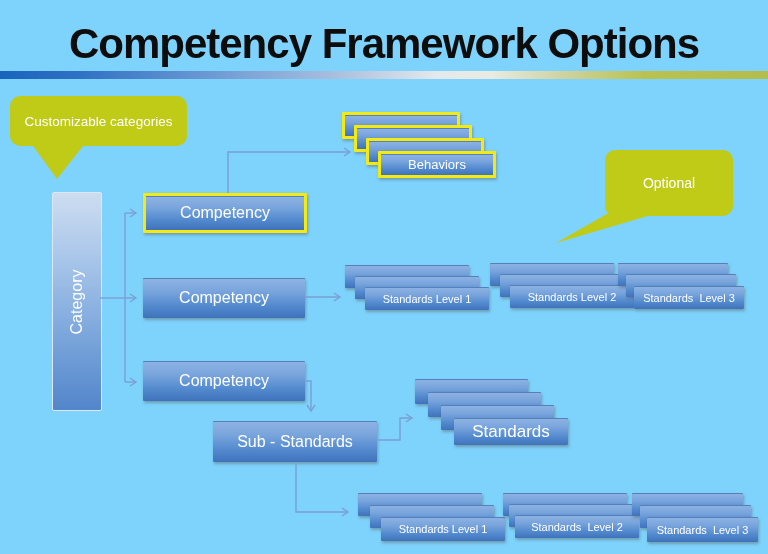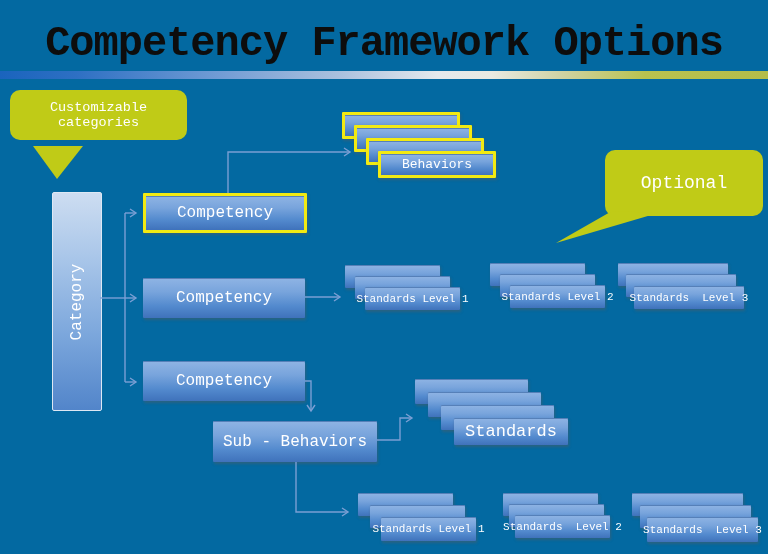--- a/index.html
+++ b/index.html
@@ -1,42 +1,42 @@
 <!DOCTYPE html>
 <html><head>
 <meta charset="utf-8">
 <style>
   html,body{margin:0;padding:0;}
   body{font-family:"Liberation Sans", sans-serif; background:#ffffff;}
-  #slide{position:relative;width:768px;height:554px;background:#0369a1;overflow:hidden;font-family:Liberation Mono, monospace;}
+  #slide{position:relative;width:768px;height:554px;background:#7dd3fc;overflow:hidden;}
 
   .title{position:absolute;left:0;top:20px;width:768px;text-align:center;
          font-size:42px;font-weight:700;color:#0d0d0d;letter-spacing:-1px;white-space:nowrap;}
   .rule{position:absolute;left:0;top:71px;width:768px;height:8px;
         background:linear-gradient(90deg,#1a64bd 0%,#2e70c3 10%,#6f9bd4 28%,#a9c0de 44%,
                    #e4e9ed 57%,#e9eae2 64%,#cfd3a4 73%,#b9c24f 84%,#b4bd4a 100%);}
 
   .callout{position:absolute;background:#c0cb17;border-radius:10px;color:#ffffff;
            display:flex;align-items:center;justify-content:center;text-align:center;}
-  .callout1{left:10px;top:90px;width:177px;height:50px;font-size:13.5px;}
-  .callout2{left:605px;top:150px;width:158px;height:66px;font-size:18px;line-height:1.5;}
+  .callout1{left:10px;top:96px;width:177px;height:50px;font-size:13.5px;}
+  .callout2{left:605px;top:150px;width:128px;height:66px;font-size:14px;line-height:1.5;}
 
   .catbar{position:absolute;left:52px;top:192px;width:48px;height:217px;border-radius:2px;
           border:1px solid #dde8f4;
           background:linear-gradient(180deg,#cdddf1 0%,#a9c6e9 30%,#7ca7dc 65%,#5285ca 100%);
           display:flex;align-items:center;justify-content:center;}
   .catbar span{transform:rotate(-90deg);color:#ffffff;font-size:16px;white-space:nowrap;}
 
   .box{position:absolute;border-radius:1px;color:#ffffff;
        display:flex;align-items:center;justify-content:center;
        background:linear-gradient(180deg,#8fb4e4 0%,#78a4dc 35%,#538ace 70%,#3f72bb 100%);
        box-shadow:1px 2px 3px rgba(90,90,90,.45), inset 0 1px 0 rgba(40,85,150,.55);}
   .big{font-size:16px;}
   .hl{border:3px solid #f2ea12;}
-  .sm{width:95px;height:23px;font-size:11px;}
+  .sm{width:124px;height:23px;font-size:11px;}
   .lbl{white-space:pre;}
 
   svg.lines{position:absolute;left:0;top:0;pointer-events:none;}
 </style>
 </head>
 <body>
 
 <div id="slide">
 
   <div class="title">Competency Framework Options</div>
@@ -59,21 +59,21 @@
   <div class="box big hl" style="left:143px;top:193px;width:158px;height:34px;">
     <span class="lbl">Competency</span>
   </div>
   <div class="box big" style="left:143px;top:278px;width:162px;height:40px;">
     <span class="lbl">Competency</span>
   </div>
   <div class="box big" style="left:143px;top:361px;width:162px;height:40px;">
     <span class="lbl">Competency</span>
   </div>
   <div class="box big" style="left:213px;top:421px;width:164px;height:41px;">
-    <span class="lbl">Sub - Behaviors</span>
+    <span class="lbl">Sub - Standards</span>
   </div>
 
   <div>
     <div class="box hl" style="left:342px;top:112px;width:112px;height:21px;"></div>
     <div class="box hl" style="left:354px;top:125px;width:112px;height:21px;"></div>
     <div class="box hl" style="left:366px;top:138px;width:112px;height:21px;"></div>
     <div class="box hl" style="left:378px;top:151px;width:112px;height:21px;font-size:13px;">
       <span class="lbl">Behaviors</span>
     </div>
   </div>

